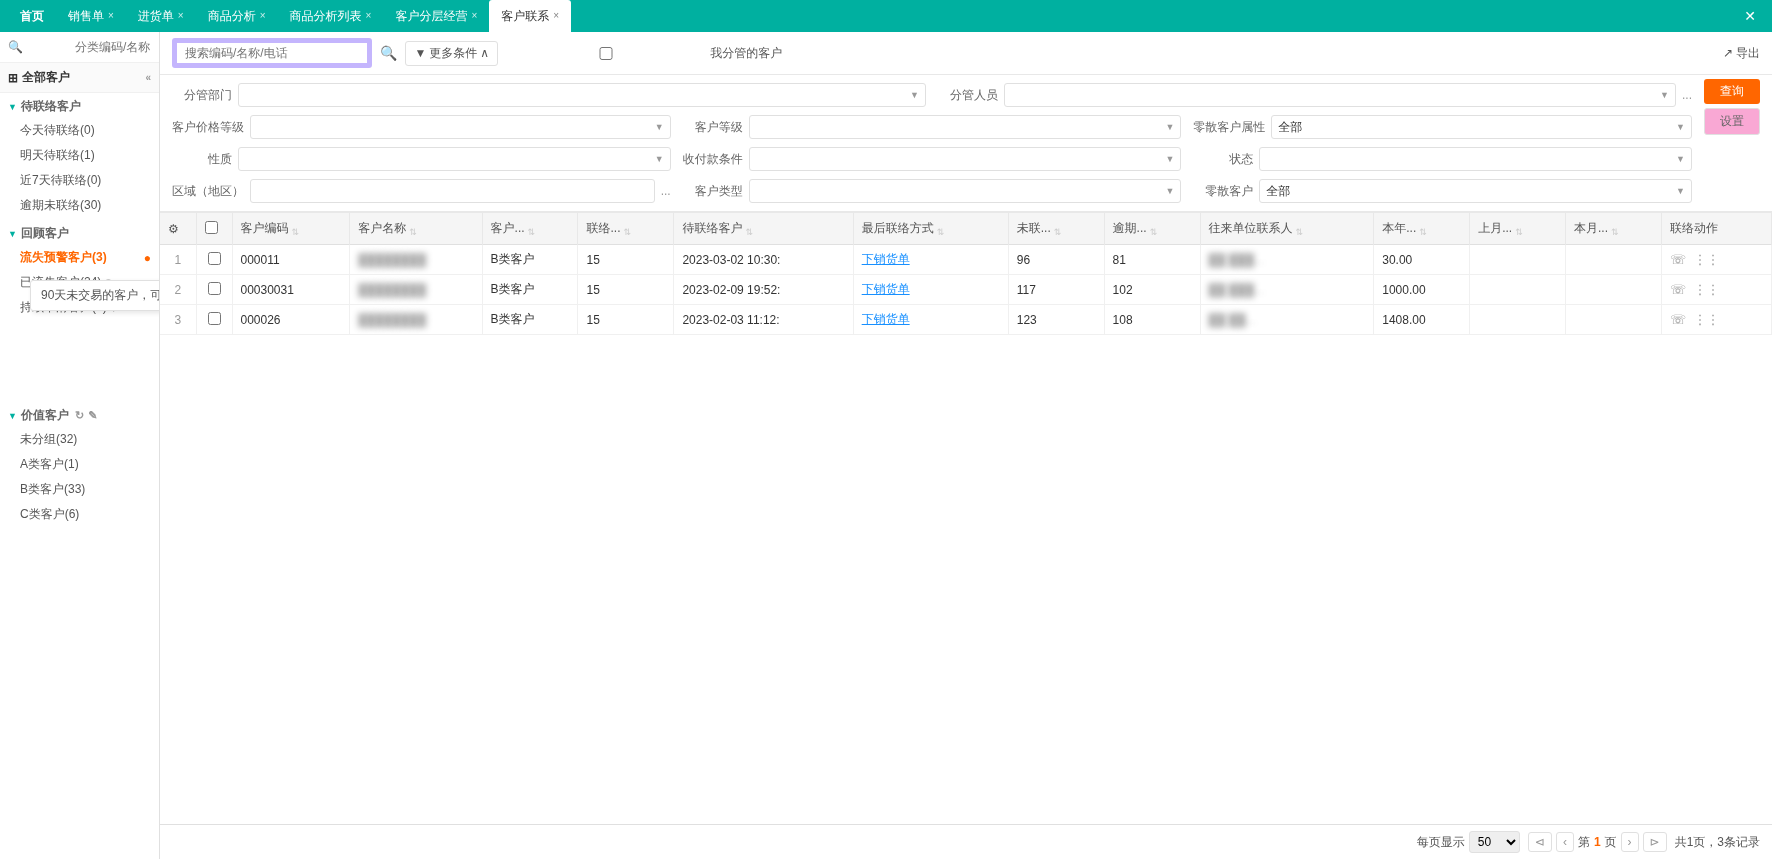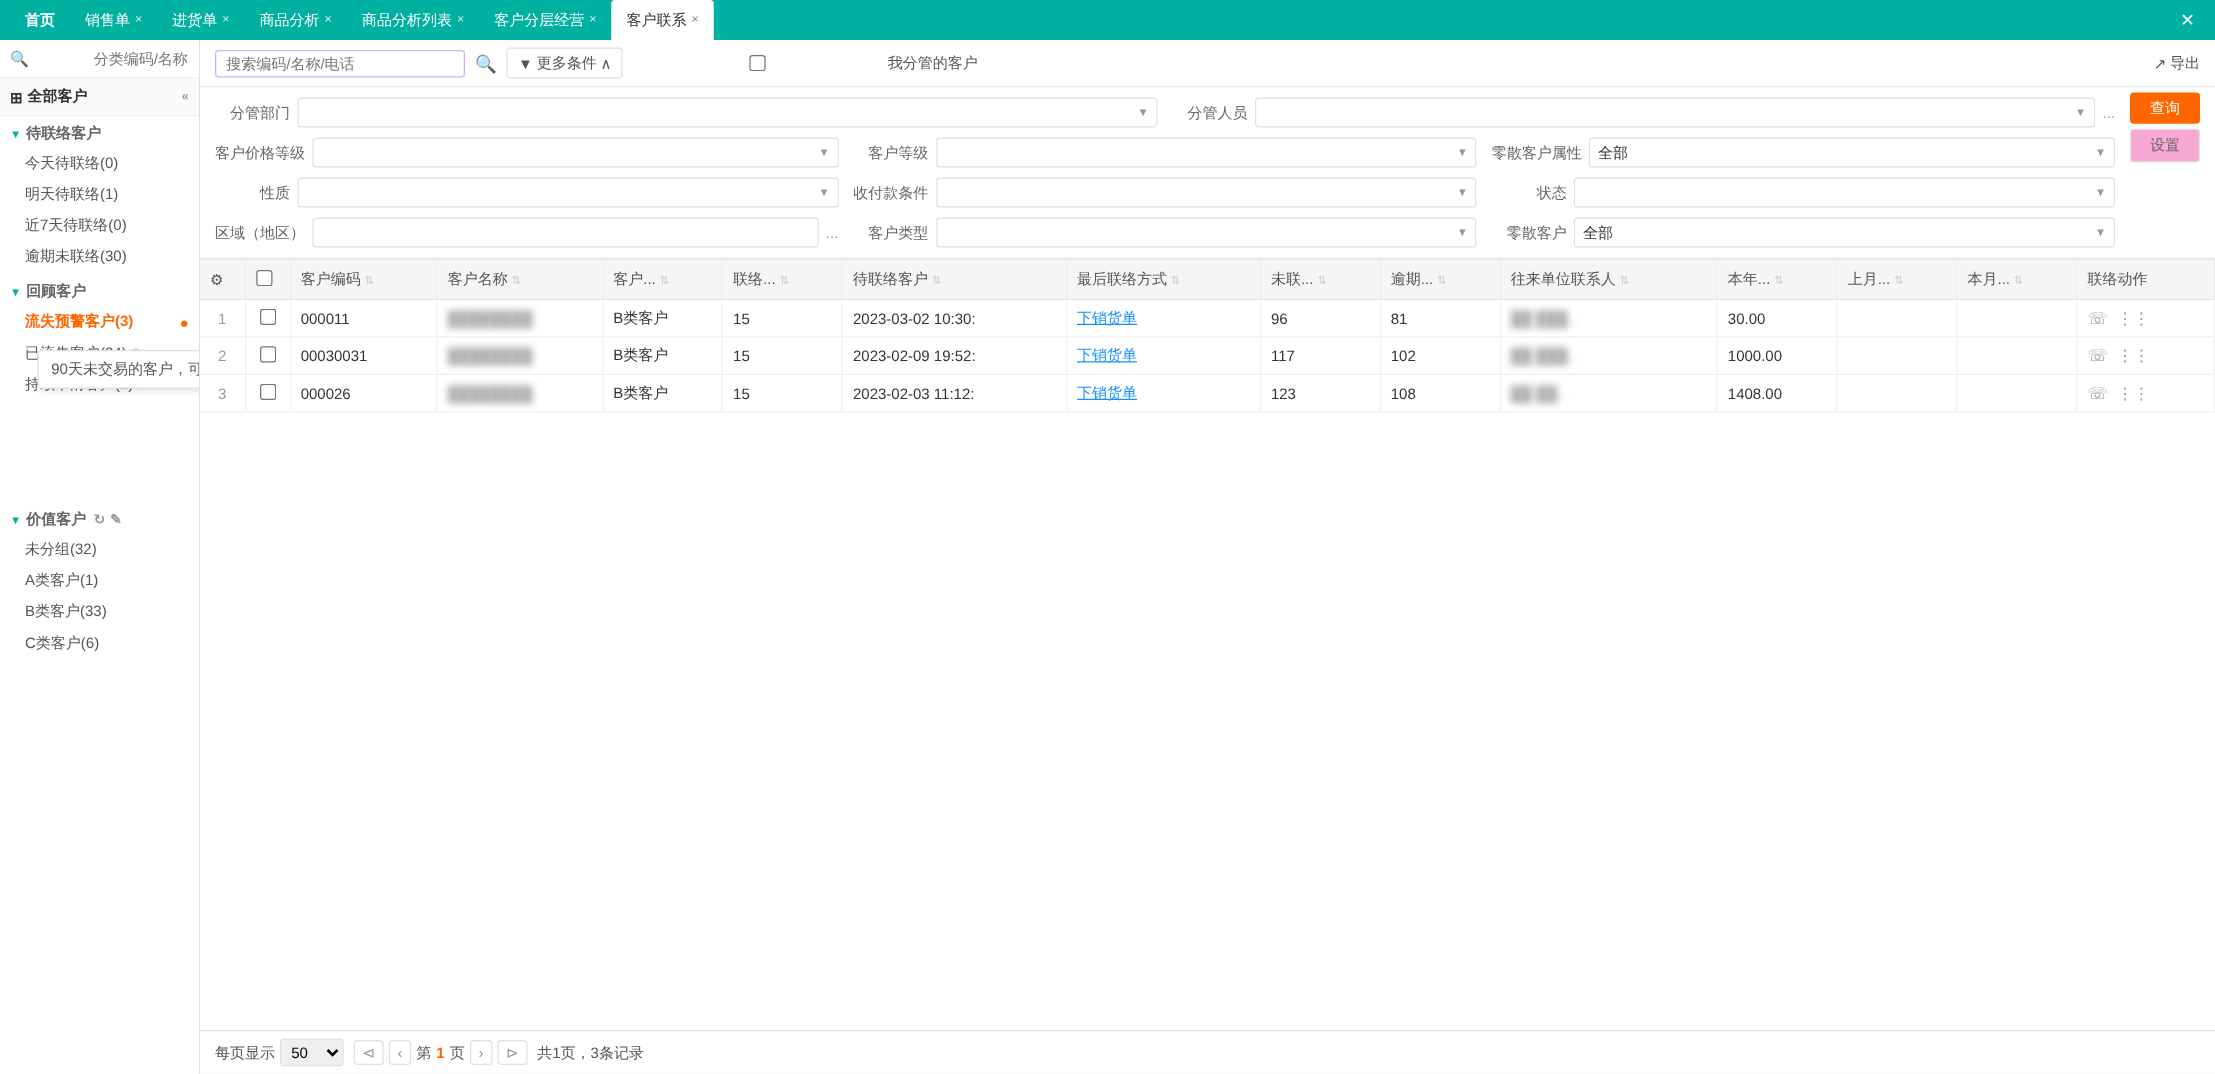--- a/index.html
+++ b/index.html
@@ -142,21 +142,21 @@
     .search-bar {
       background: white;
       padding: 6px 12px;
       display: flex;
       align-items: center;
       gap: 8px;
       border-bottom: 1px solid #e8e8e8;
       flex-shrink: 0;
     }
     .search-bar input {
-      border: 1px solid #c4b5fd;
+      border: 5px solid #c4b5fd;
       border-radius: 3px;
       padding: 3px 8px;
       width: 200px;
       outline: none;
       font-size: 12px;
     }
     .search-bar .search-icon-btn {
       color: #ff6600;
       cursor: pointer;
       font-size: 14px;
@@ -271,21 +271,21 @@
       font-weight: normal;
       border-right: 1px solid #e8e8e8;
       white-space: nowrap;
       position: sticky;
       top: 0;
       background: #f5f5f5;
       z-index: 1;
     }
     thead th .th-inner {
       display: flex;
-      align-items: center;
+      align-items: flex-end;
       gap: 3px;
     }
     thead th .sort-icon { color: #ccc; font-size: 9px; }
     
     tbody tr { border-bottom: 1px solid #f0f0f0; }
     tbody td {
       padding: 6px 8px;
       color: #333;
       border-right: 1px solid #f0f0f0;
       white-space: nowrap;
@@ -303,21 +303,21 @@
       user-select: none;
     }
 
     
     .table-footer {
       background: white;
       border-top: 1px solid #e0e0e0;
       padding: 6px 12px;
       display: flex;
       align-items: center;
-      justify-content: flex-start;
+      justify-content: flex-end;
       gap: 8px;
       flex-shrink: 0;
     }
     .table-footer .per-page {
       display: flex;
       align-items: center;
       gap: 4px;
       color: #555;
     }
     .table-footer .per-page select {

